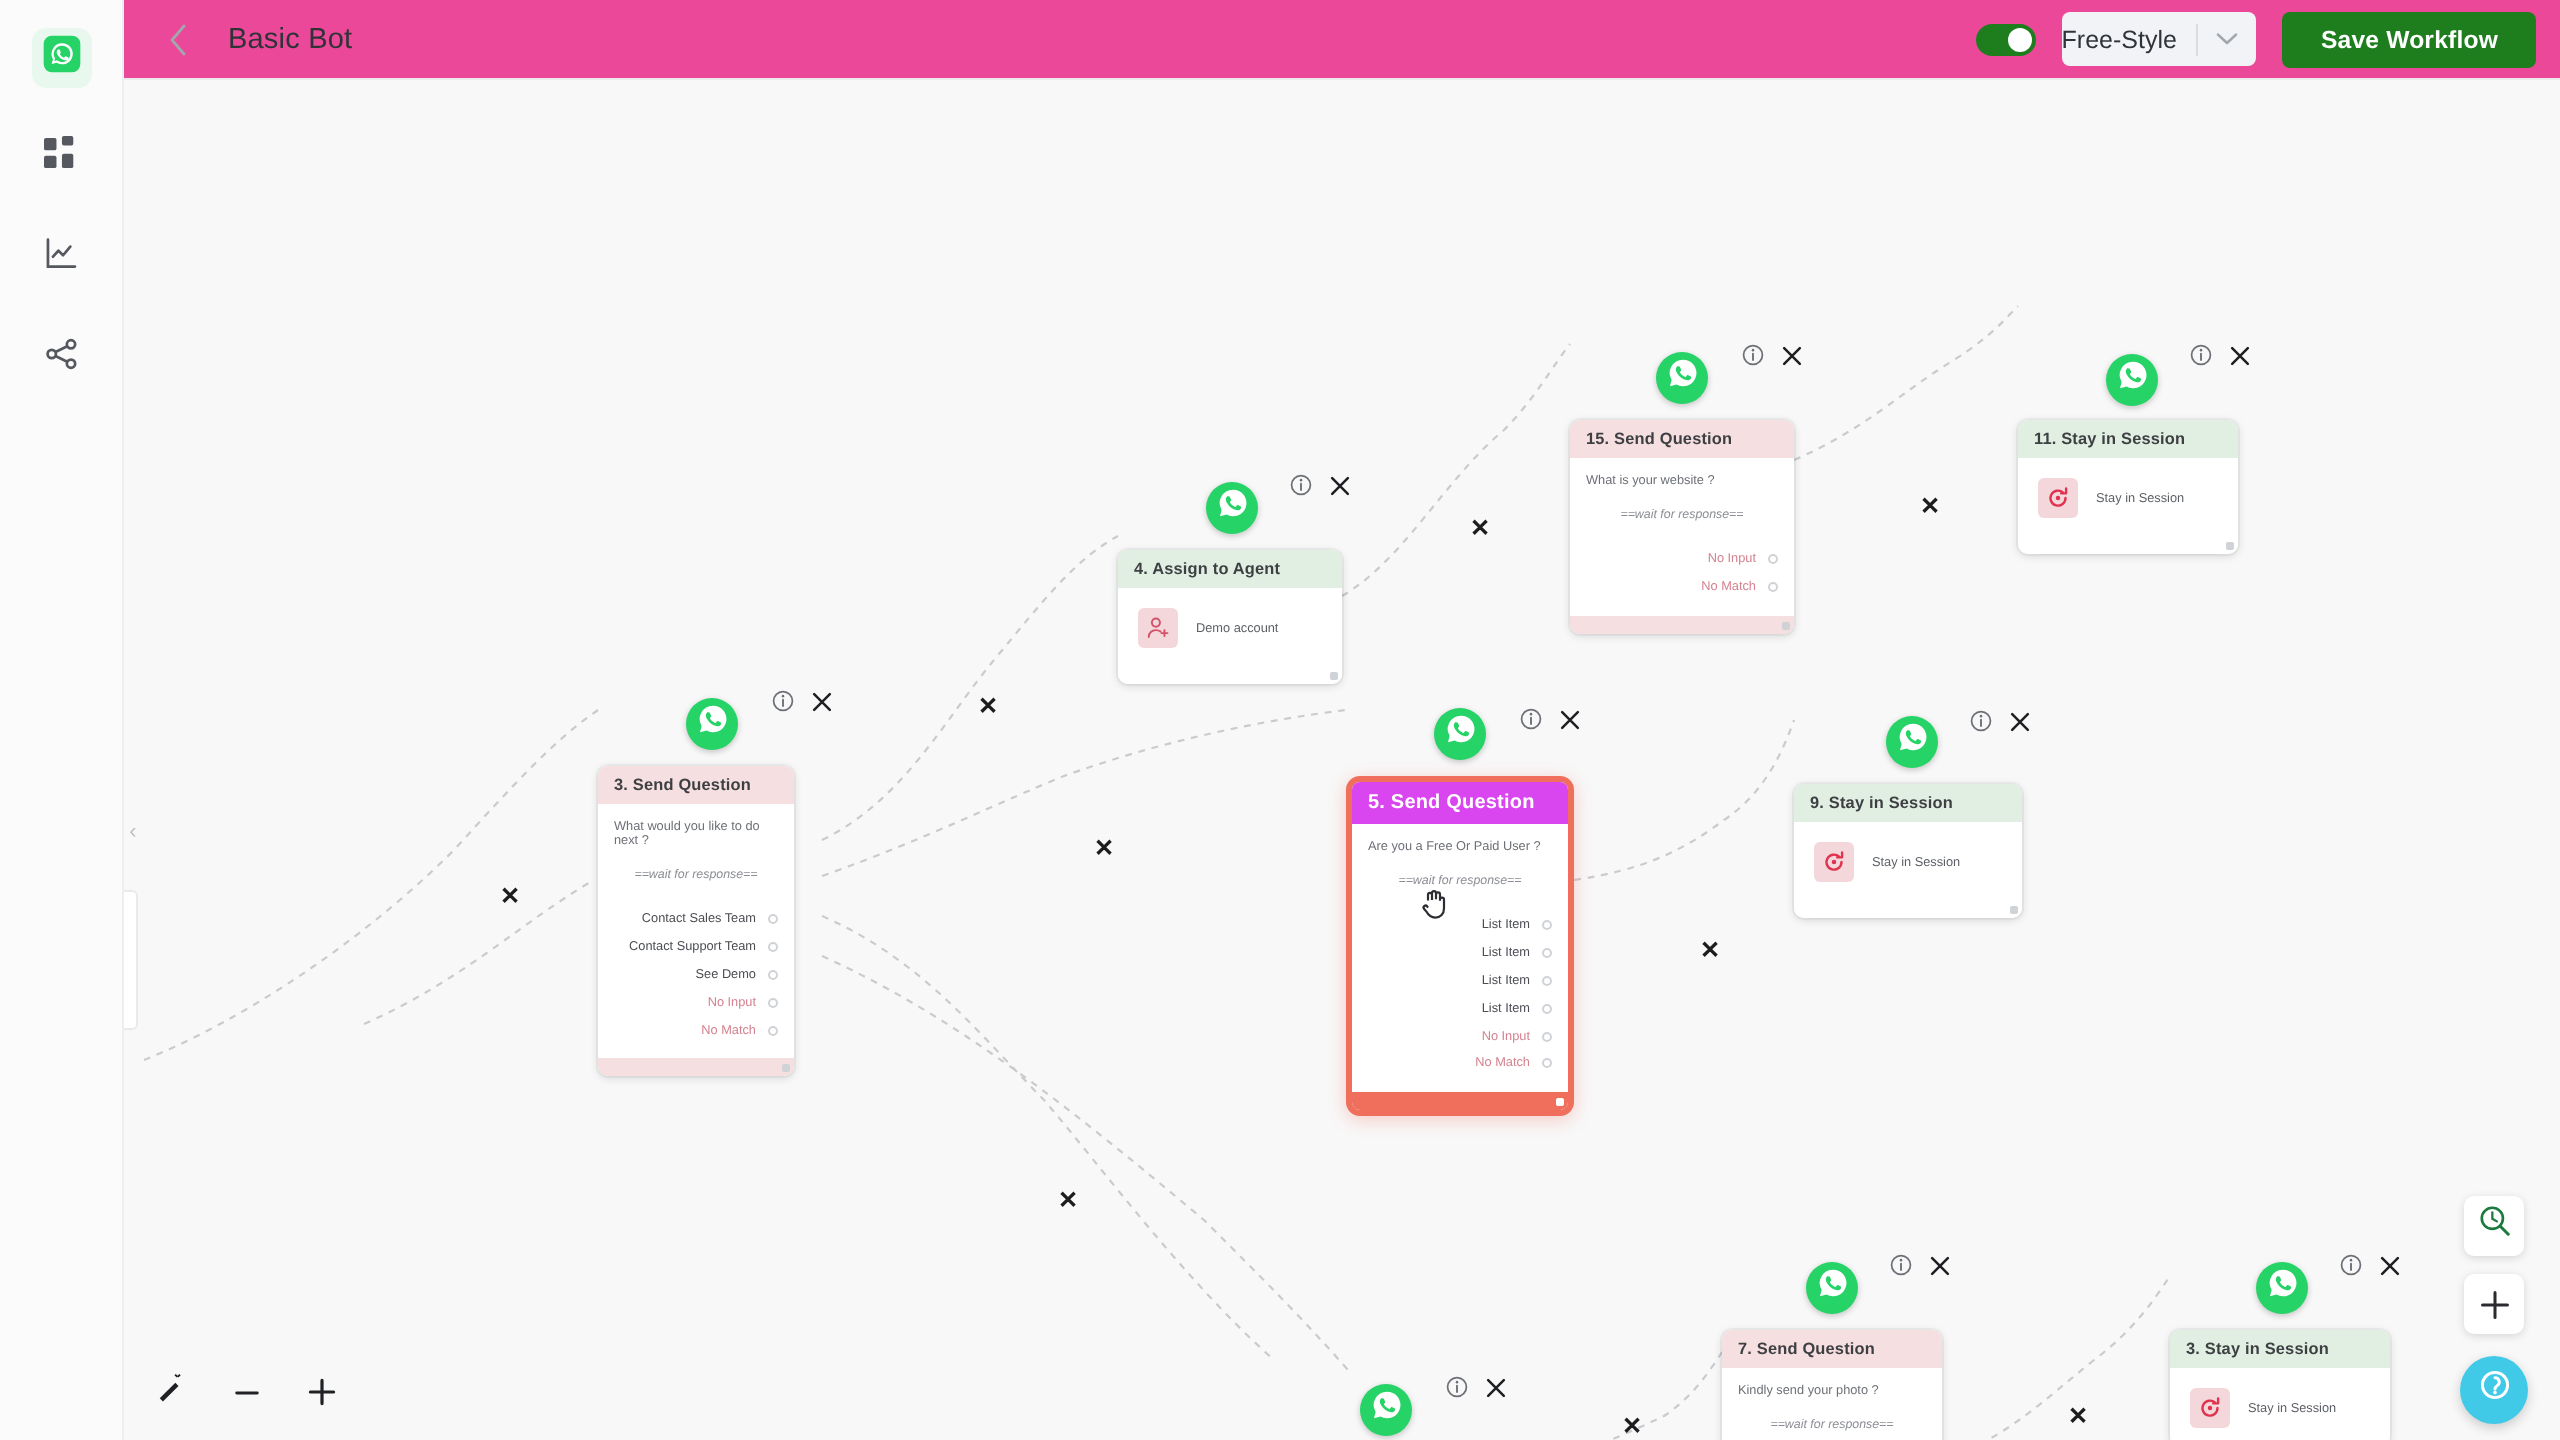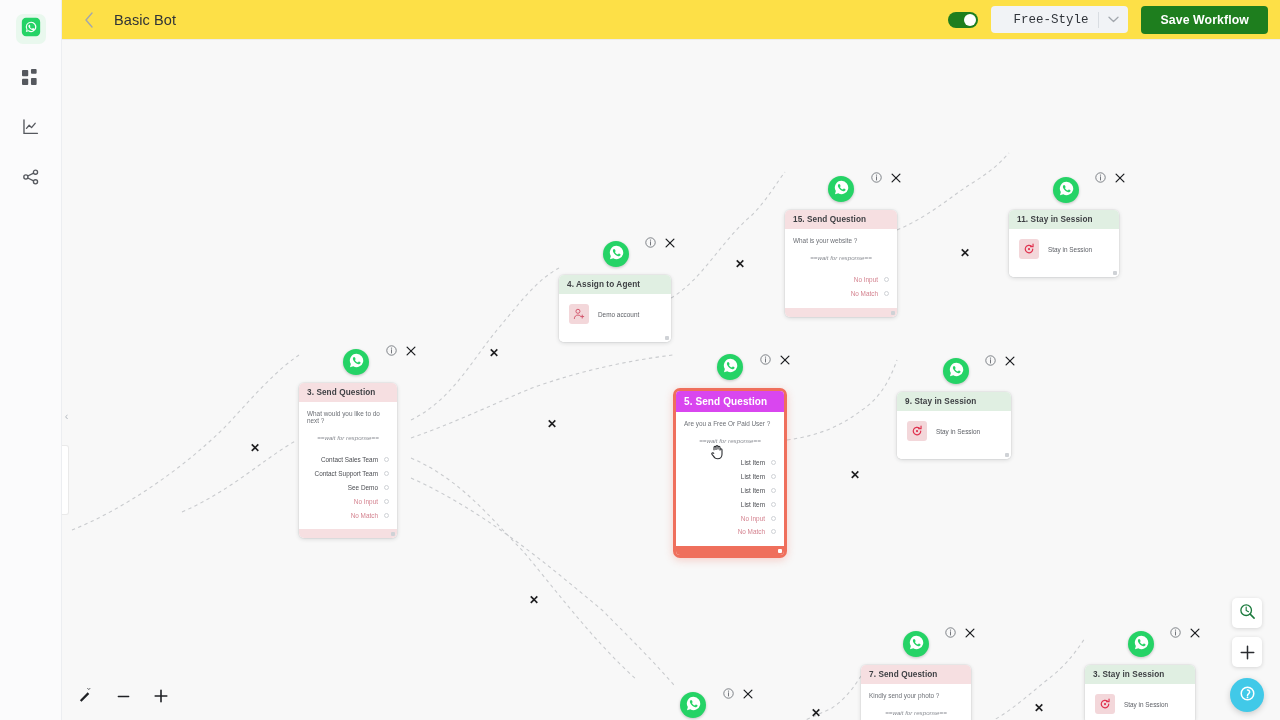--- a/index.html
+++ b/index.html
@@ -22,40 +22,40 @@
     justify-content: center; border-radius: 7px; cursor: pointer;
   }
   .rail-btn.active { background: #e9f8ee; }
 
   
   #right { position: relative; width: 1218px; height: 720px; }
 
   
   #topbar {
     position: absolute; top: 0; left: 0; width: 1218px; height: 40px;
-    background: #fde047; border-bottom: 1px solid #ececec;
+    background: #ec4899; border-bottom: 1px solid #ececec;
     display: flex; align-items: center; padding: 0 12px 0 16px; z-index: 40;
   }
   #back-chevron { width: 22px; height: 22px; display:flex; align-items:center; justify-content:center; cursor:pointer; color:#9aa0a6; }
   #wf-title { font-size: 14.5px; color: #2f3337; margin-left: 14px; letter-spacing: .1px; }
   #topbar-right { margin-left: auto; display: flex; align-items: center; gap: 13px; }
 
   .toggle {
     width: 30px; height: 16px; border-radius: 9px; background: #1e7e1e;
     position: relative; cursor: pointer;
   }
   .toggle .knob {
     position: absolute; top: 2px; right: 2px; width: 12px; height: 12px;
     border-radius: 50%; background: #fff;
   }
   .select-wrap {
     display: flex; align-items: center; height: 27px;
     background: #f1f3f6; border-radius: 4px; overflow: hidden; cursor: pointer;
   }
-  .select-value { font-size: 12.5px; color: #30343a; padding: 0 10px 0 22px; font-family: Liberation Mono, monospace; }
+  .select-value { font-size: 12.5px; color: #30343a; padding: 0 10px 0 0; }
   .select-divider { width:1px; height: 16px; background: #d9dde2; }
   .select-caret { padding: 0 9px; color: #9aa0a6; display:flex; align-items:center; }
   #save-btn {
     background: #1e7e1e; color: #fff; font-size: 12.3px; font-weight: 700;
     border: none; border-radius: 4px; padding: 7px 19px; cursor: pointer;
     font-family: "Liberation Sans", sans-serif; letter-spacing: .1px;
   }
 
   
   #canvas {

